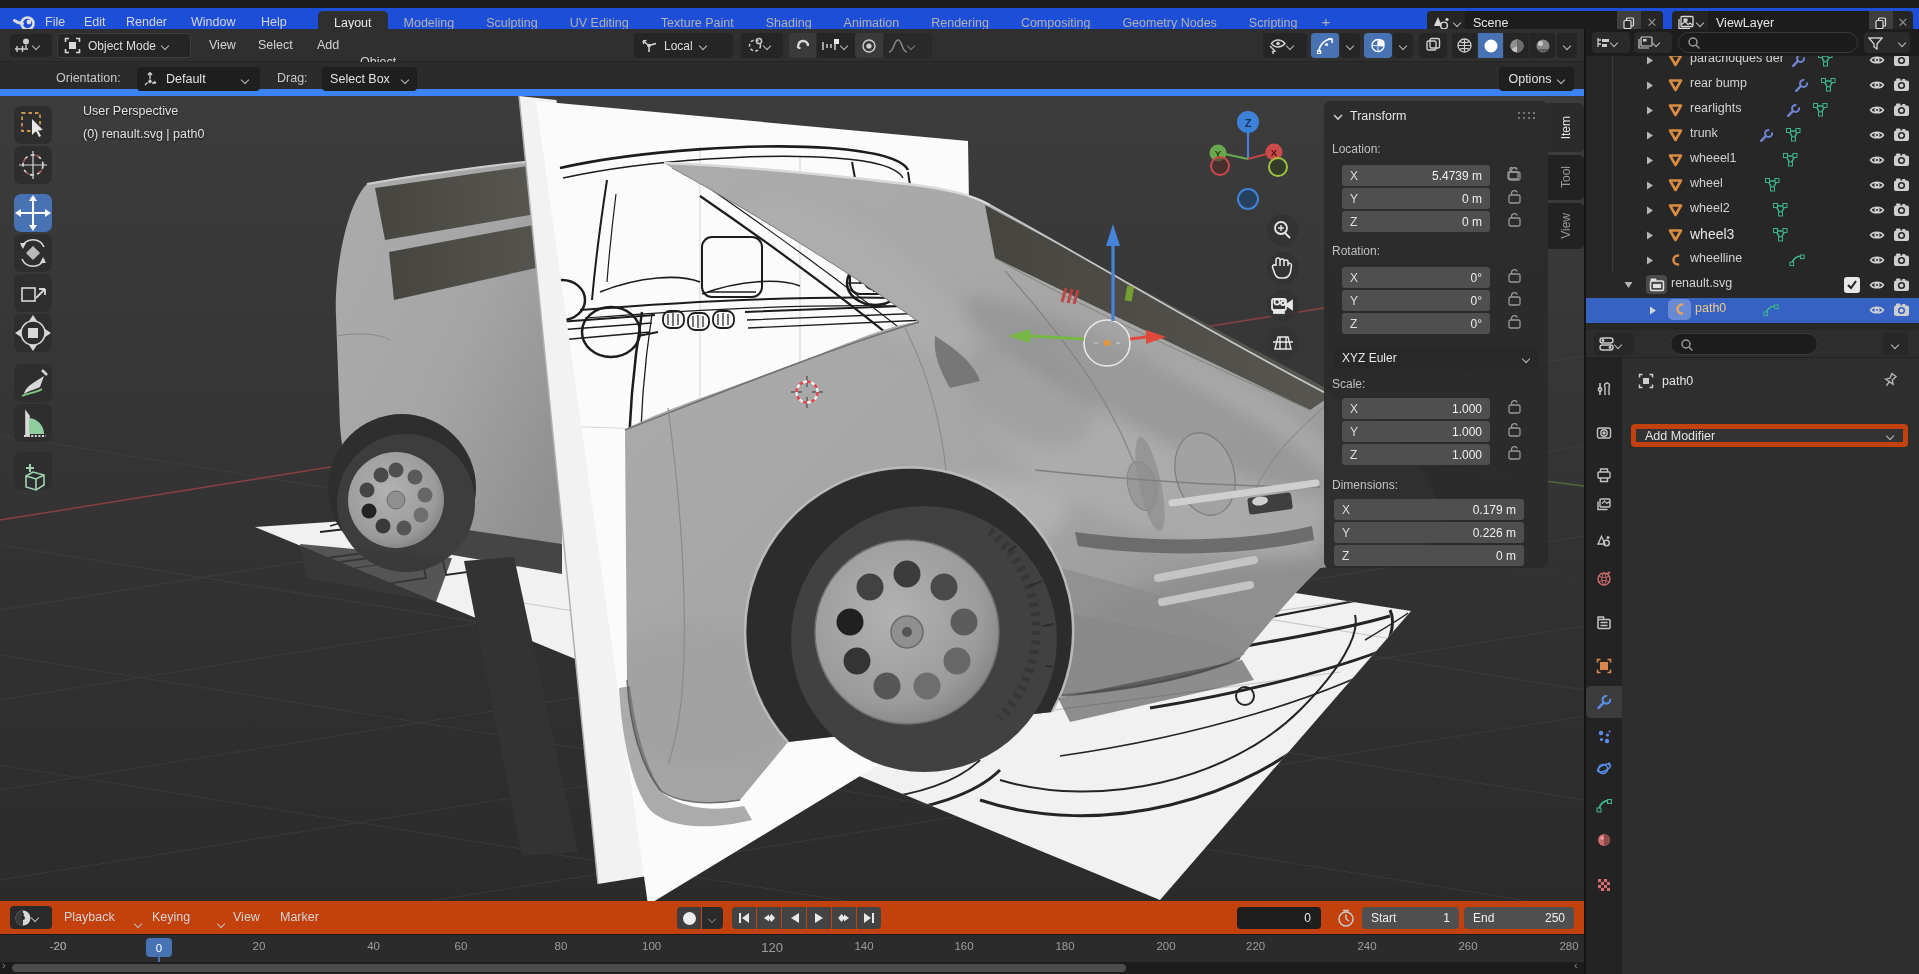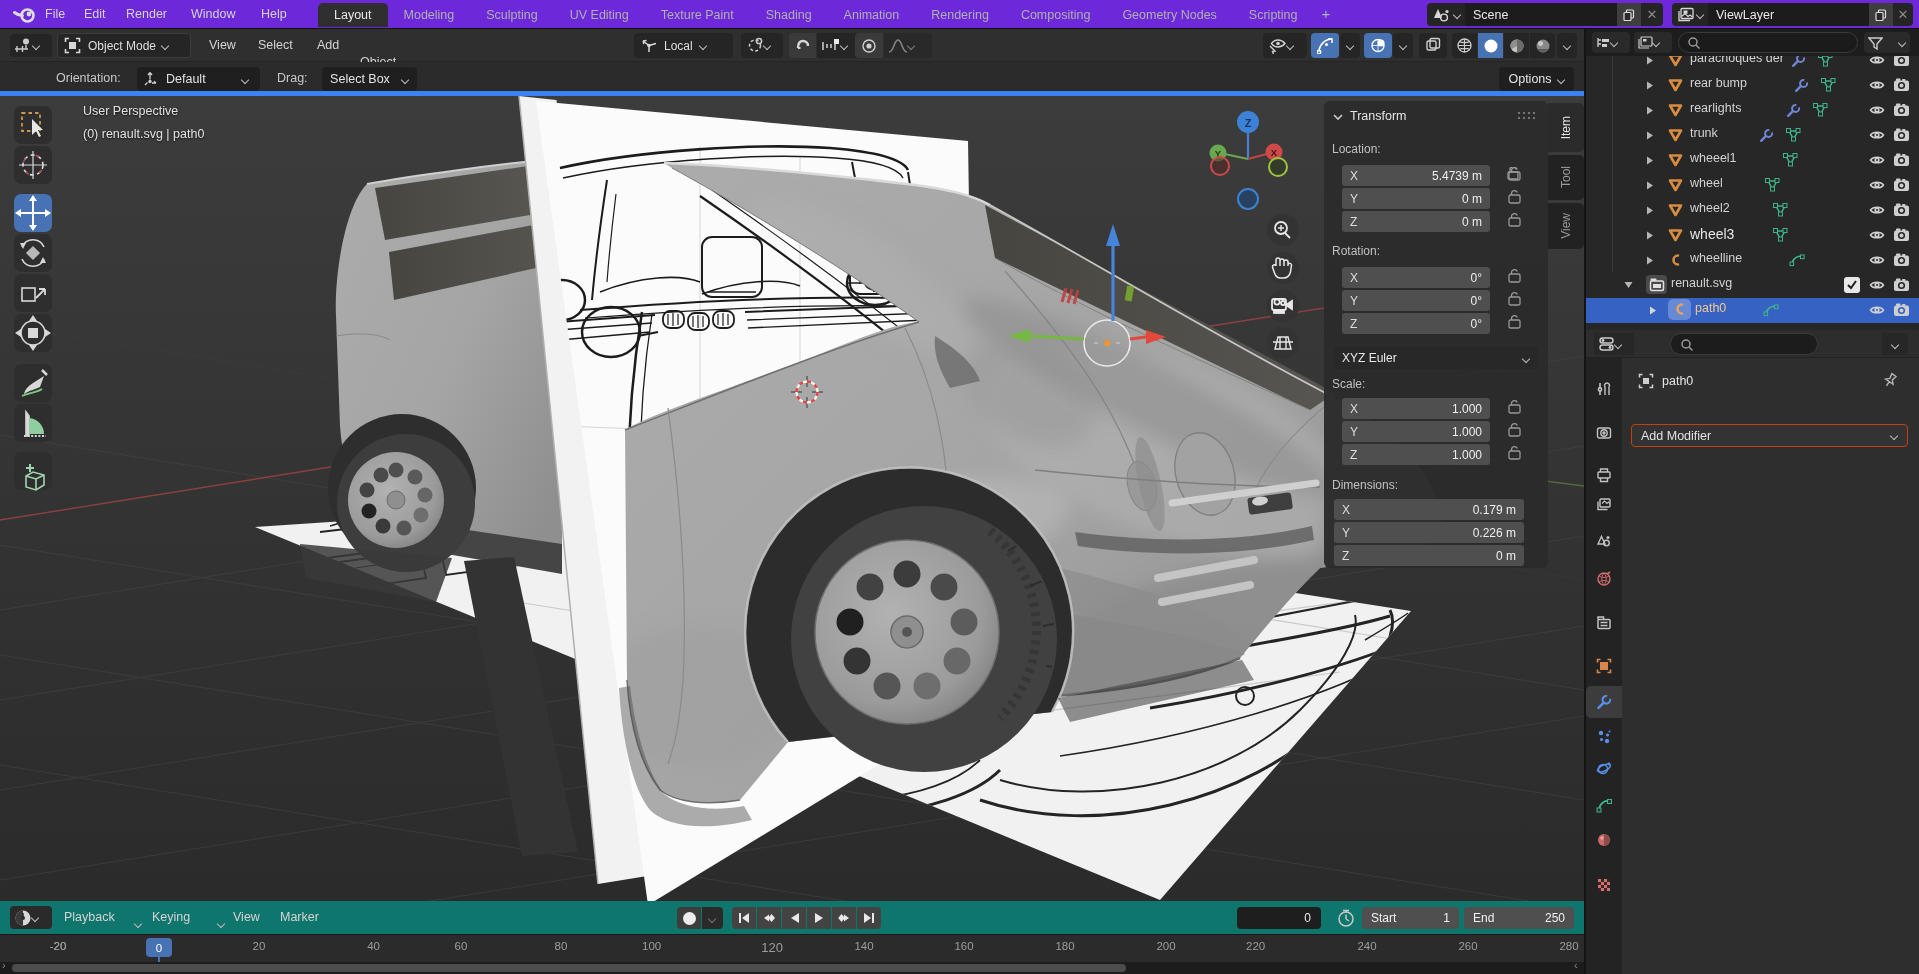--- a/index.html
+++ b/index.html
@@ -7,21 +7,21 @@
 .tab{color:#b0b0b0;font-size:12.5px;padding:5px 16px;border-radius:5px 5px 0 0;display:inline-block}
 .tab.on{background:#2f2f2f;color:#e8e8e8}
 .wbtn{background:#252525;border-radius:4px;display:flex;align-items:center;color:#dedede;font-size:12px}
 .chev{width:7px;height:7px;display:inline-block;position:relative}
 .chev:after{content:"";position:absolute;left:0;top:1px;width:5px;height:5px;border-right:1.4px solid #bdbdbd;border-bottom:1.4px solid #bdbdbd;transform:rotate(45deg)}
 .fld{background:#4f4f4f;border-radius:3px;color:#eee;font-size:12px;display:flex;align-items:center;padding:0 8px;justify-content:space-between}
 .lab{color:#c0c0c0;font-size:12px}
 </style></head>
 <body>
 
-<div class="abs" style="left:0;top:0;width:1919px;height:29px;background:#6d28d9;border-bottom:1px solid #111">
+<div class="abs" style="left:0;top:8px;width:1919px;height:29px;background:#1d4ed8;border-bottom:1px solid #111">
   <svg class="abs" style="left:13px;top:5px" width="24" height="19" viewBox="0 0 24 19">
     <circle cx="14.5" cy="10.5" r="6" fill="none" stroke="#dcdcdc" stroke-width="2.6"></circle>
     <circle cx="16" cy="9" r="2.4" fill="#dcdcdc"></circle>
     <path d="M1.5 7.5 C4 9.5 7 10.5 9.5 10.5" stroke="#dcdcdc" stroke-width="3" fill="none" stroke-linecap="round"></path>
   </svg>
   <span class="abs menu" style="left:45px;top:7px">File</span>
   <span class="abs menu" style="left:84px;top:7px">Edit</span>
   <span class="abs menu" style="left:126px;top:7px">Render</span>
   <span class="abs menu" style="left:191px;top:7px">Window</span>
   <span class="abs menu" style="left:261px;top:7px">Help</span>
@@ -203,21 +203,21 @@
           <circle cx="5.5" cy="5.5" r="2.5" fill="#c9c9c9"></circle>
           <path d="M2.6 11 A6.5 6.5 0 0 0 13.4 11 Z" fill="#5a5a5a"></path>
         </svg>
       </div>
     <div class="wbtn" style="width:20px;height:25px;justify-content:center;margin-left:2px">
         <span class="chev"></span>
       </div>
   </div>
 </div>
 
-<div class="abs" style="left:0;top:62px;width:1584px;height:34px;background:#2b2b2b;border-bottom:5px solid #3b82f6">
+<div class="abs" style="left:0;top:62px;width:1584px;height:34px;background:#2b2b2b;border-bottom:7px solid #3b82f6">
   <span class="abs" style="left:56px;top:9px;color:#c8c8c8;font-size:12.5px">Orientation:</span>
   <div class="abs" style="left:137px;top:5px;width:123px;height:24px;background:#1f1f1f;border-radius:4px;display:flex;align-items:center;color:#e2e2e2;font-size:12.5px">
     <svg width="16" height="16" viewBox="0 0 16 16" style="margin-left:5px">
         <g stroke="#cfcfcf" stroke-width="1.3" fill="none">
           <path d="M8 1.5 v7 M8 1.5 l-2 2.5 M8 1.5 l2 2.5"></path>
           <path d="M10 12 l4 0 M14 12 l-2 -1.8 M3 14 l2.5 -2.5"></path>
         </g>
         <circle cx="8" cy="10.5" r="1.7" fill="#cfcfcf"></circle>
       </svg>
     <span style="margin-left:8px">Default</span>
@@ -759,21 +759,21 @@
     <div class="wbtn abs" style="left:278px;top:3px;width:46px;height:21px;padding:0 4px;background:#2a2a2a;justify-content:space-between">
       <svg width="15" height="14" viewBox="0 0 15 14">
           <path d="M1,2 h13 l-5,6 v5 l-3,-2 v-3 Z" fill="none" stroke="#ccc" stroke-width="1.4"></path>
         </svg>
         <span class="chev"></span>
     </div>
   </div>
 </div>
 
 <div class="abs" style="left:0;top:901px;width:1584px;height:73px;background:#242424">
-  <div class="abs" style="left:0;top:0;width:1584px;height:34px;background:#0f766e;border-bottom:1px solid #1a1a1a">
+  <div class="abs" style="left:0;top:0;width:1584px;height:34px;background:#c2410c;border-bottom:1px solid #1a1a1a">
     <div class="wbtn abs" style="left:10px;top:5px;width:42px;height:23px;padding:0 4px;background:#2a2a2a">
       <svg width="18" height="18" viewBox="0 0 18 18">
           <circle cx="9" cy="9" r="7.5" fill="#d8d8d8"></circle>
           <path d="M9,1.5 a7.5,7.5 0 0 0 0,15 Z" fill="#3a3a3a"></path>
           <circle cx="9" cy="9" r="2" fill="#2a2a2a"></circle>
           <path d="M9,9 L9,4" stroke="#2a2a2a" stroke-width="1.5"></path>
         </svg>
       <span class="chev"></span>
     </div>
     <span class="abs menu" style="left:64px;top:9px">Playback</span><span class="chev abs" style="left:135px;top:12px"></span>
@@ -1296,16 +1296,16 @@
 <svg class="abs" style="left:52px;top:43px" width="16" height="16" viewBox="0 0 16 16">
       <g stroke="#cfcfcf" stroke-width="1.5" fill="none">
         <path d="M1.5,4.5 v-3 h3 M11.5,1.5 h3 v3 M14.5,11.5 v3 h-3 M4.5,14.5 h-3 v-3"></path>
       </g>
       <rect x="5" y="5" width="6" height="6" fill="#cfcfcf"></rect>
     </svg>
 <span class="abs" style="left:76px;top:44px;color:#e5e5e5;font-size:12.5px">path0</span>
 <svg class="abs" style="left:297px;top:42px" width="15" height="16" viewBox="0 0 15 16">
       <path d="M5,2 h5 l-1,5 l3,3 h-9 l3,-3 Z M7.5,10 v5" stroke="#b5b5b5" stroke-width="1.4" fill="none" transform="rotate(35 7.5 8)"></path>
     </svg>
-<div class="abs" style="left:45px;top:94px;width:277px;height:23px;background:#333333;border:1px solid #c2410c;border-radius:4px;display:flex;align-items:center;justify-content:space-between;padding:0 9px;color:#e2e2e2;font-size:12.5px">
+<div class="abs" style="left:45px;top:94px;width:277px;height:23px;background:#333333;border:5px solid #c2410c;border-radius:4px;display:flex;align-items:center;justify-content:space-between;padding:0 9px;color:#e2e2e2;font-size:12.5px">
       <span>Add Modifier</span>
       <span class="chev"></span>
     </div>
 </div>
 </body></html>

